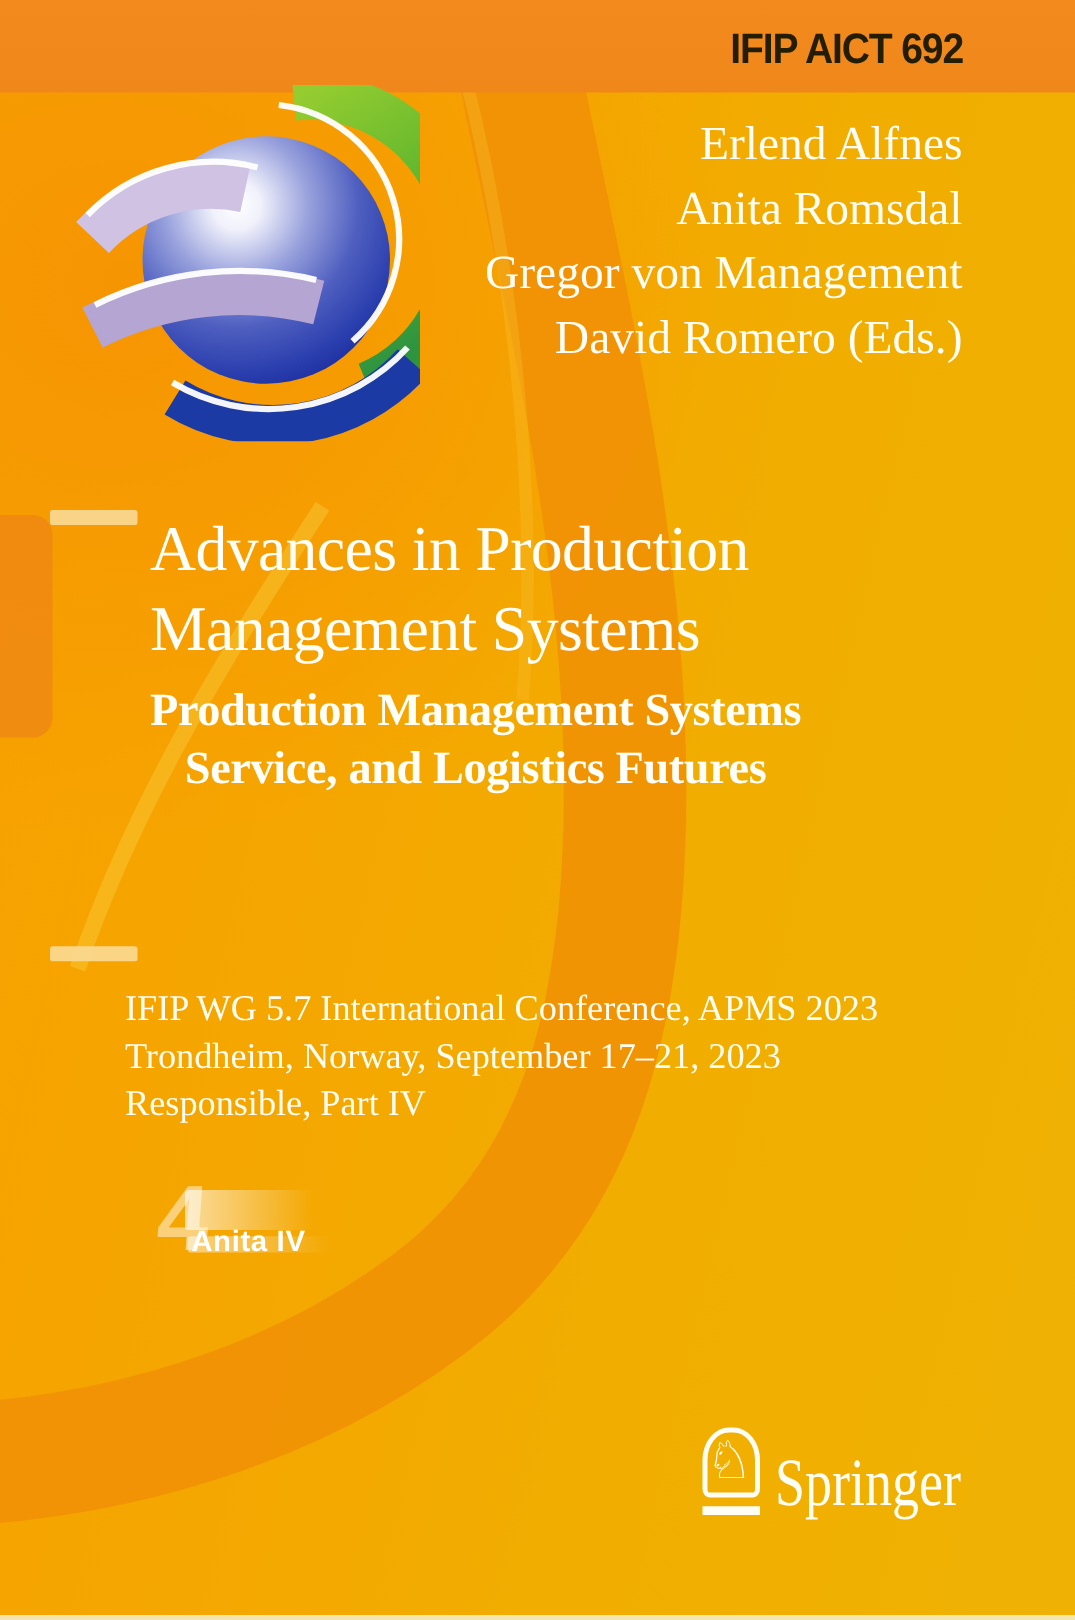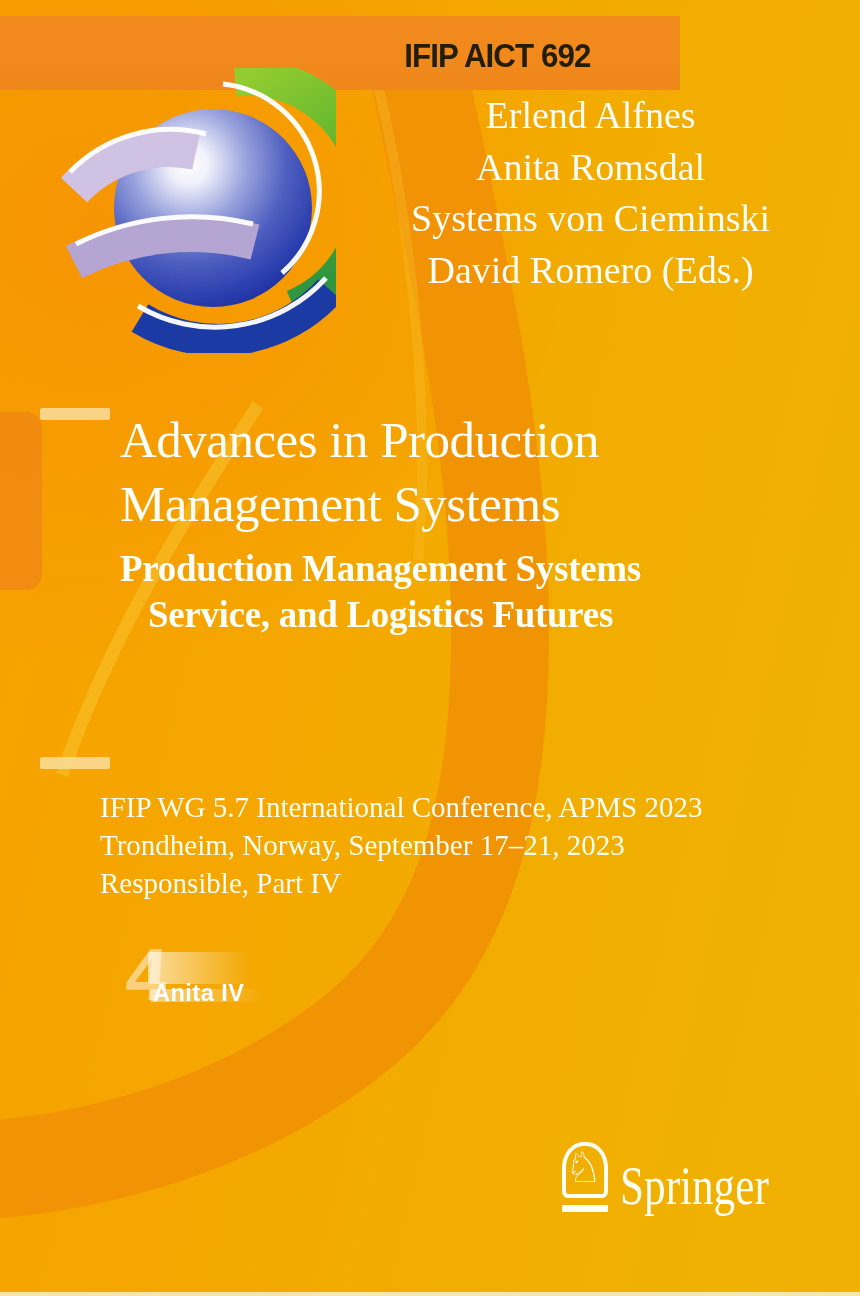--- a/index.html
+++ b/index.html
@@ -7,37 +7,37 @@
     position:relative;
     width:860px;height:1296px;
     overflow:hidden;
     font-family:"Liberation Serif", serif;
     background:
       linear-gradient(103deg, #f8a000 0%, #f5a600 34%, #f1ae00 66%, #efb204 100%);
   }
   .bg-art{position:absolute;left:0;top:0;width:860px;height:1296px;}
   
   .series-band{
-    position:absolute;left:0;top:16px;width:680px;height:74px;
+    position:absolute;left:0;top:0;width:860px;height:74px;
     background:linear-gradient(180deg,#f28a1d 0%, #f0871a 100%);
   }
   .series-badge{
     position:absolute;right:90px;top:20px;
     font-family:"Liberation Sans", sans-serif;
     font-weight:bold;font-size:34px;letter-spacing:-1px;
     color:#231d03;
     transform:scaleX(.92);transform-origin:right center;
     white-space:nowrap;
   }
   
   .ifip-logo{position:absolute;left:56px;top:68px;width:280px;height:285px;}
   
   .editors{
     position:absolute;right:90px;top:90px;
-    text-align:center;color:#fffdf5;
+    text-align:right;color:#fffdf5;
     font-size:38px;line-height:51.5px;white-space:nowrap;
   }
   
   .dash{position:absolute;left:40px;width:70px;height:12px;background:#fad991;border-radius:2px;opacity:.92;}
   .dash-1{top:408px;}
   .dash-2{top:757px;}
   
   .title{
     position:absolute;left:120px;top:408px;
     color:#fffef8;font-weight:normal;font-size:51px;line-height:64px;
@@ -151,21 +151,21 @@
     <path d="M 18,194 A 260,260 0 0 1 199,174" fill="none" stroke="#b4a5d3" stroke-width="36"></path>
     <path d="M 20,176 A 260,260 0 0 1 197,156" fill="none" stroke="#ffffff" stroke-width="5" stroke-opacity="0.95"></path>
 
     <path d="M 84,250 A 150,150 0 0 0 274,222" fill="none" stroke="#1c3aa4" stroke-width="32"></path>
     <path d="M 82,238 A 150,150 0 0 0 270,210" fill="none" stroke="#ffffff" stroke-width="5" stroke-opacity="0.95"></path>
   </svg>
 
   <div class="editors">
     <div>Erlend Alfnes</div>
     <div>Anita Romsdal</div>
-    <div>Systems von Cieminski</div>
+    <div>Gregor von Management</div>
     <div>David Romero (Eds.)</div>
   </div>
 
   <div class="dash dash-1"></div>
   <div class="title">
     <div>Advances in Production</div>
     <div>Management Systems</div>
   </div>
   <div class="subtitle">
     <div>Production Management Systems</div>

